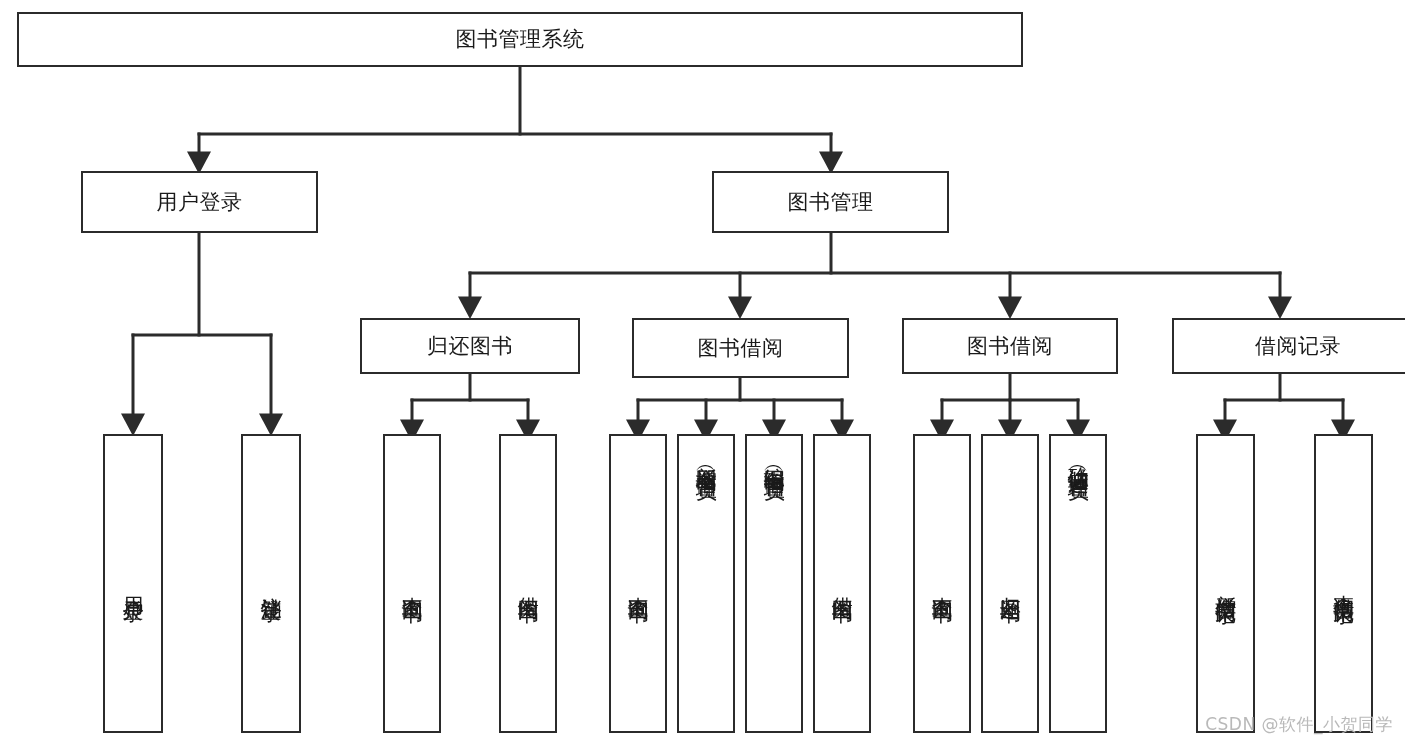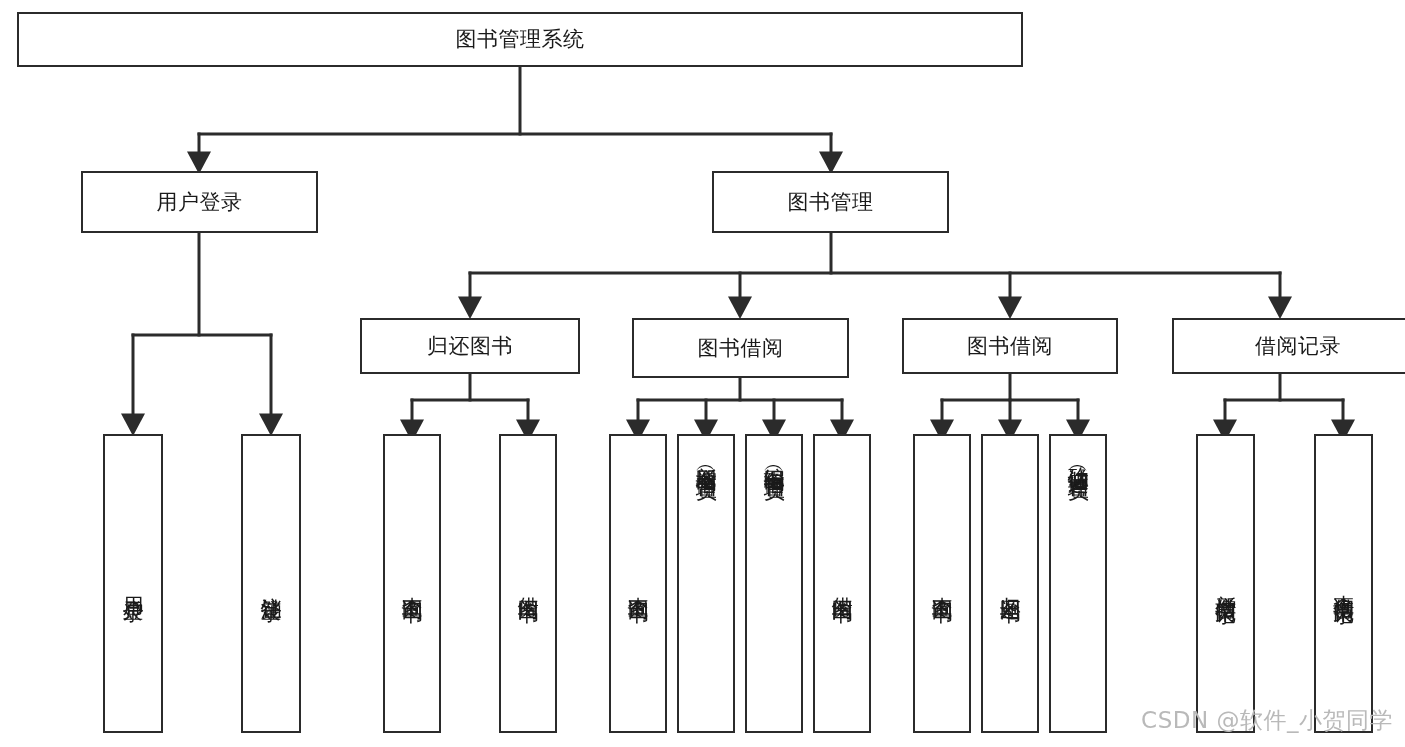--- a/index.html
+++ b/index.html
@@ -56,21 +56,21 @@
     font-size: 21px;
     line-height: 1.35;
     letter-spacing: 2px;
   }
   .node.vertical.mid {
     align-items: center;
     padding-top: 0;
   }
   .watermark {
     position: absolute;
-    font-size: 23px;
+    font-size: 17px;
     color: #b9b9b9;
     white-space: nowrap;
     z-index: 5;
     letter-spacing: 0.5px;
   }
 </style>
 </head>
 <body>
 
 <div id="canvas">

